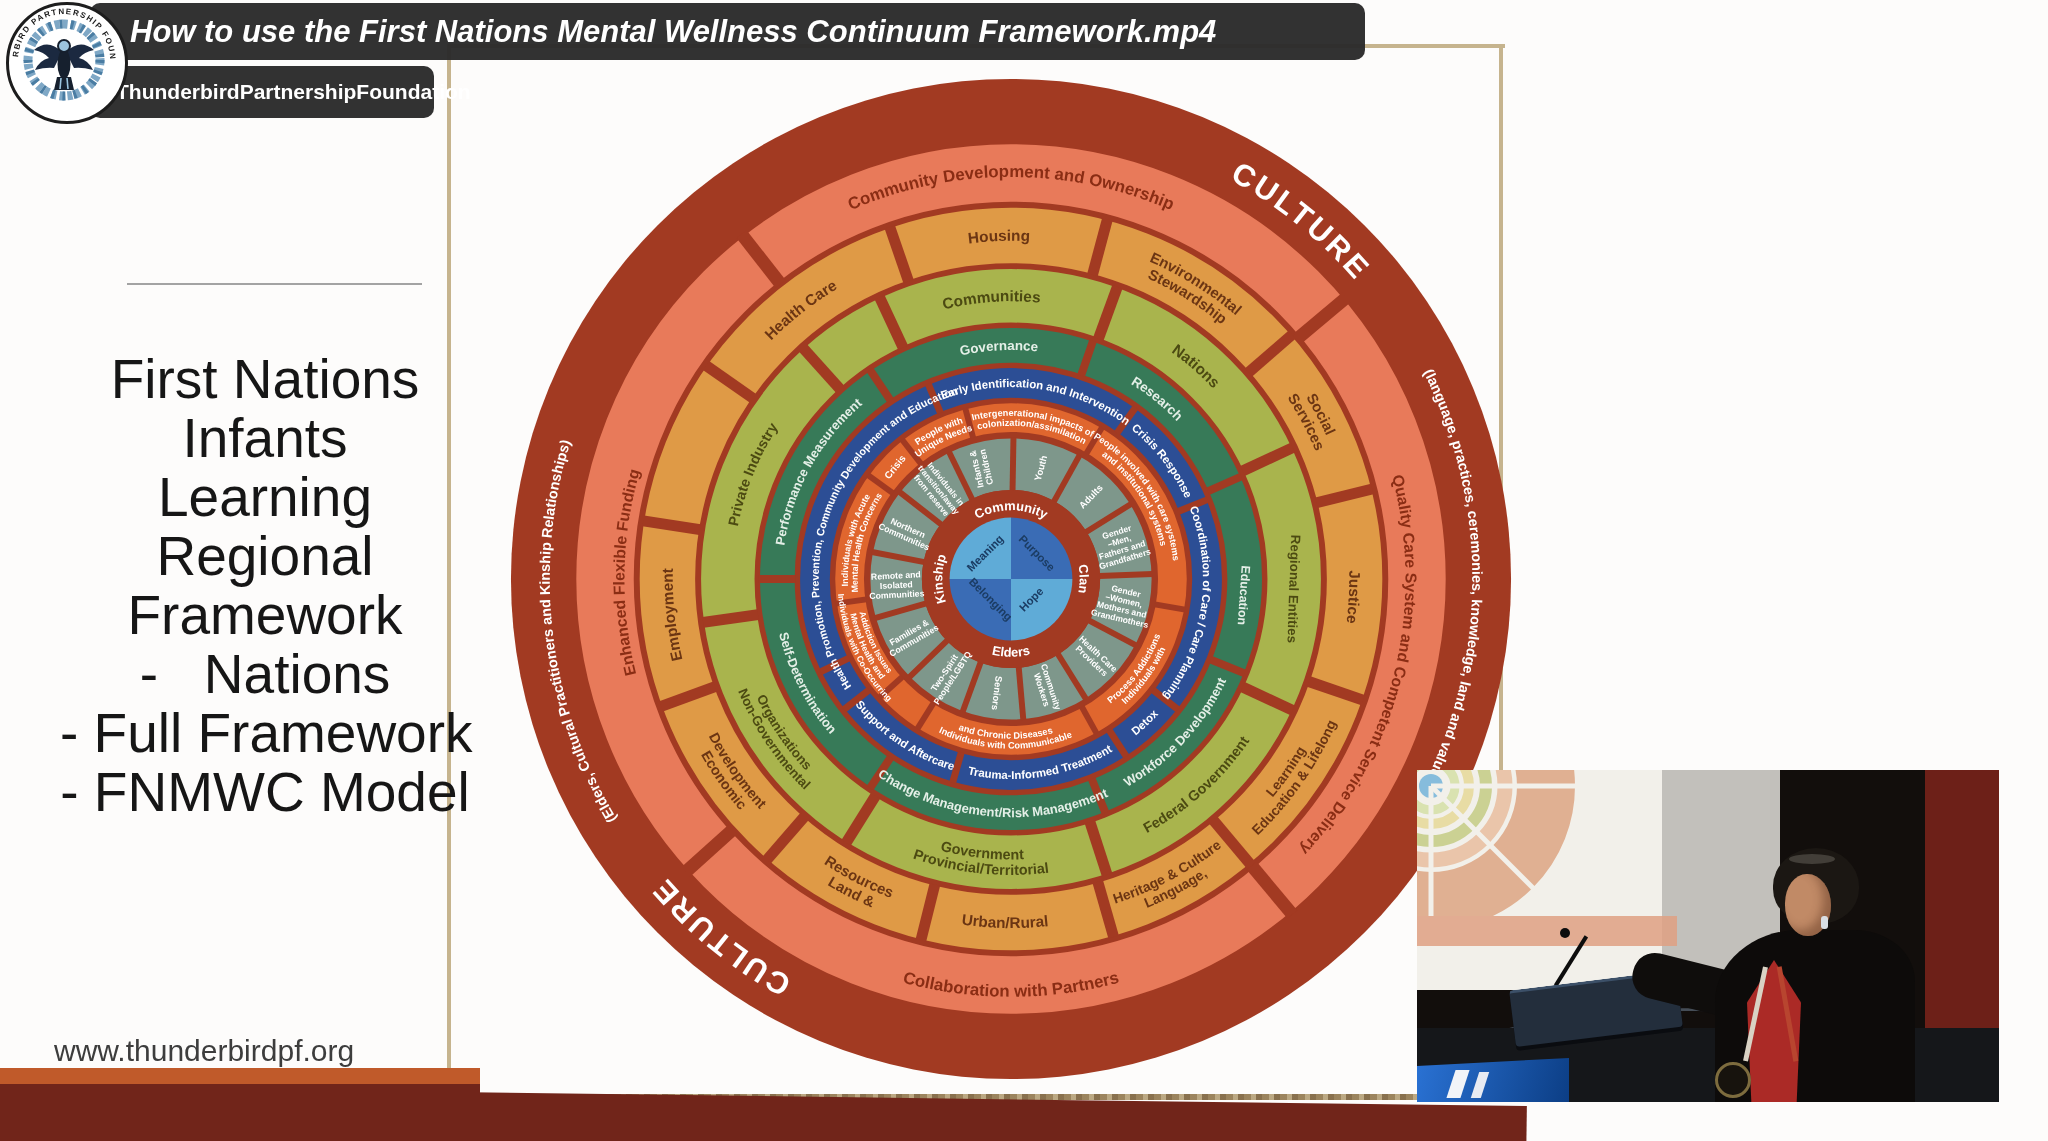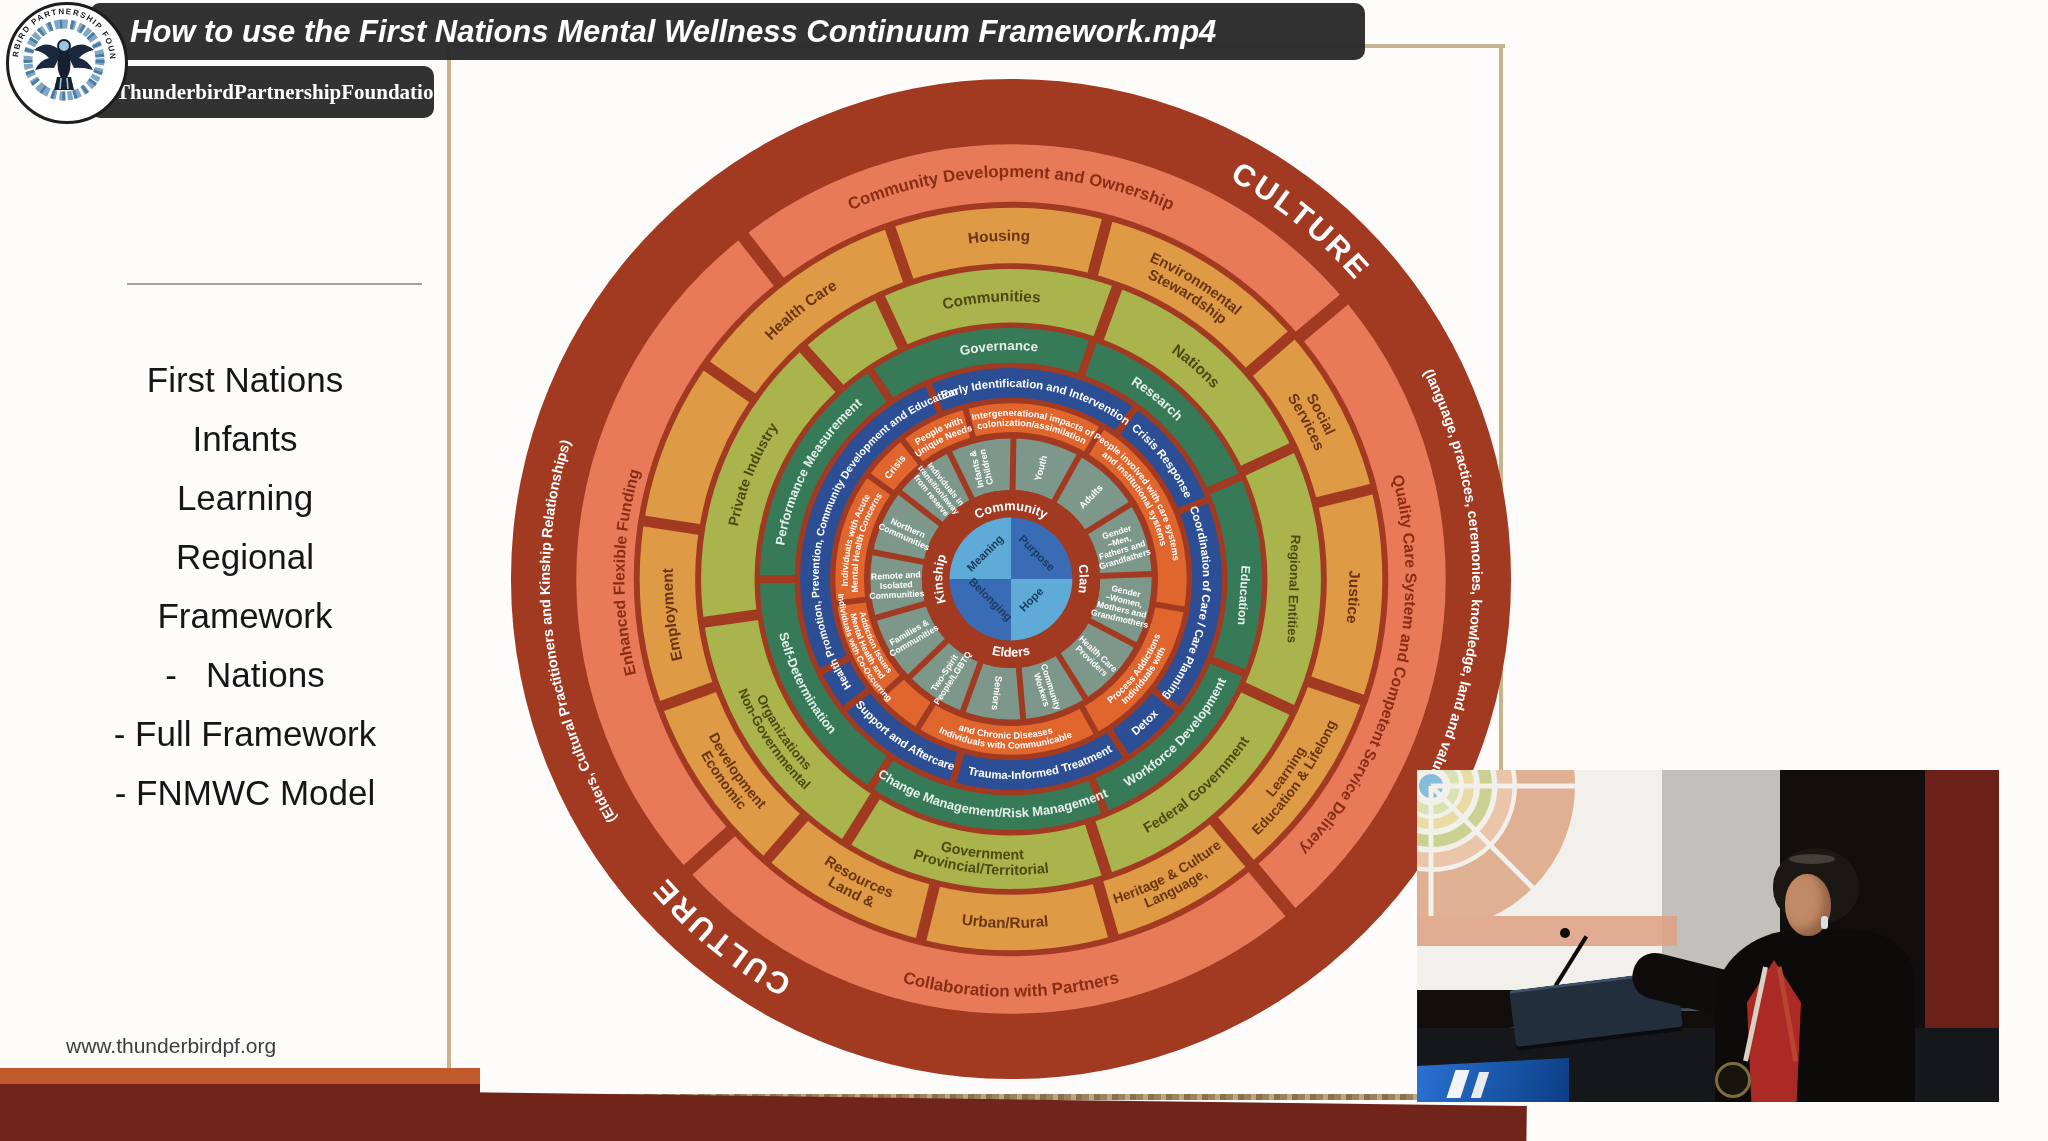--- a/index.html
+++ b/index.html
@@ -6,40 +6,40 @@
   .stage{position:relative;width:2048px;height:1141px;background:#fdfcfb;overflow:hidden;
          font-family:"Liberation Sans",sans-serif;}
   .abs{position:absolute;}
   
   .torn{background:#c6b48e;}
   .torn-top{left:447px;top:44px;width:1058px;height:4px;}
   .torn-left{left:447px;top:44px;width:4px;height:1060px;}
   .torn-right{left:1499px;top:44px;width:4px;height:1056px;}
   
   .rule{left:127px;top:283px;width:295px;height:2px;background:#a3a3a3;}
-  .heading{left:40px;top:350px;width:410px;text-align:center;font-size:35px;line-height:59px;
+  .heading{left:60px;top:350px;width:410px;text-align:center;font-size:55px;line-height:59px;
            color:#161616;white-space:pre;}
-  .url{left:66px;top:1034px;font-size:21px;color:#3d3d3d;}
+  .url{left:54px;top:1034px;font-size:30px;color:#3d3d3d;}
   
   .bar-orange{left:0;top:1068px;width:480px;height:16px;background:#c05a2a;z-index:4;}
   .bar-maroon-left{left:0;top:1084px;width:480px;height:57px;background:#71251a;z-index:4;}
   .torn-bottom{left:470px;top:1094px;width:1050px;height:6px;z-index:3;opacity:.85;
     background:repeating-linear-gradient(90deg,#8a6f42 0 7px,#b09a6e 7px 12px,#74582f 12px 18px);}
   .bar-maroon{left:-8px;top:1086px;width:1535px;height:75px;background:#71251a;
     transform:rotate(0.75deg);transform-origin:left top;z-index:3;}
   
   #wheel{left:506px;top:74px;width:1010px;height:1010px;z-index:2;}
   #wheel text{font-family:"Liberation Sans",sans-serif;}
   
   .title-chip{left:90px;top:3px;width:1235px;height:57px;background:rgba(42,42,42,.96);
     border-radius:10px;color:#fff;font-size:31px;font-weight:bold;line-height:57px;
     padding-left:40px;white-space:nowrap;overflow:hidden;z-index:6;font-style:italic;}
   .channel-chip{left:90px;top:66px;width:318px;height:52px;background:rgba(42,42,42,.96);
     border-radius:10px;color:#fff;font-size:21px;font-weight:bold;line-height:52px;
-    padding-left:26px;white-space:nowrap;z-index:6;font-family:Liberation Serif, serif;}
+    padding-left:26px;white-space:nowrap;z-index:6;}
   .logo{left:6px;top:2px;width:116px;height:116px;border-radius:50%;background:#fff;
     border:3px solid #1d1d1d;z-index:7;}
   
   .inset{left:1417px;top:770px;width:582px;height:332px;background:#120e0c;z-index:5;overflow:hidden;}
   .inset .screen-white{left:0;top:0;width:245px;height:220px;background:#f2f0ea;}
   .inset .screen-gray{left:245px;top:0;width:118px;height:220px;background:#c2c0bb;}
   .inset .proj-wrap{left:0;top:0;width:245px;height:146px;overflow:hidden;}
   .inset .proj-band{left:0;top:146px;width:260px;height:30px;background:#dfa083;opacity:.85;}
   .inset .wall{left:508px;top:0;width:74px;height:332px;background:#6d2018;}
   .inset .desk-fill{left:0;top:258px;width:582px;height:74px;background:#15171a;}

